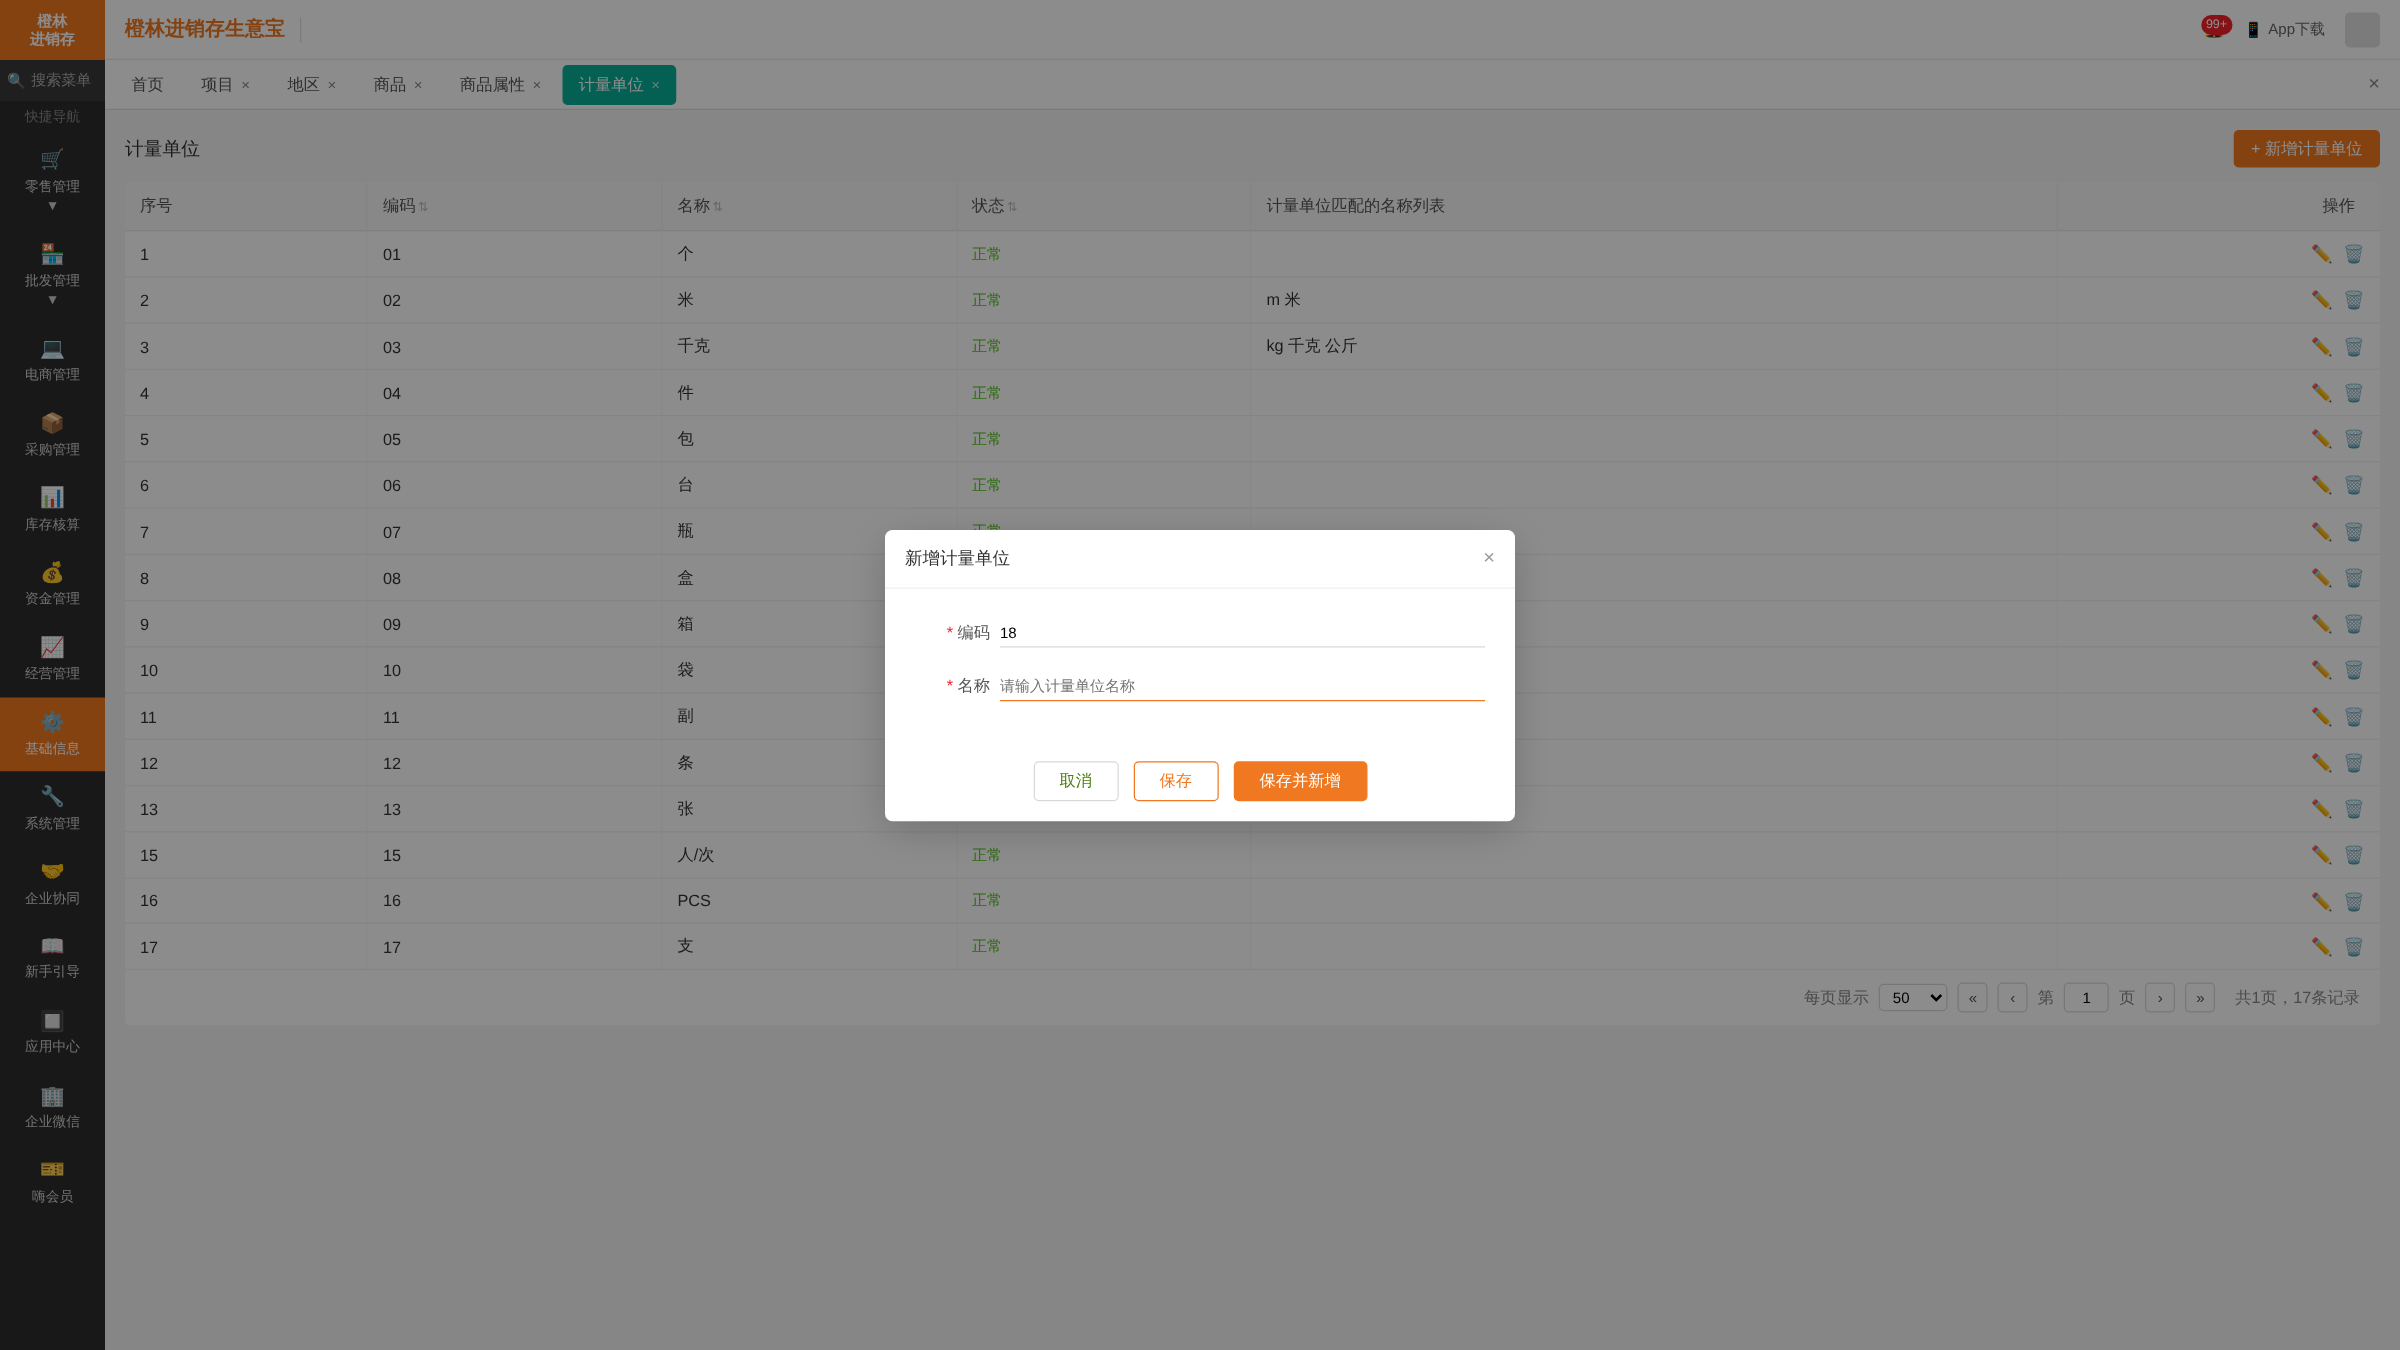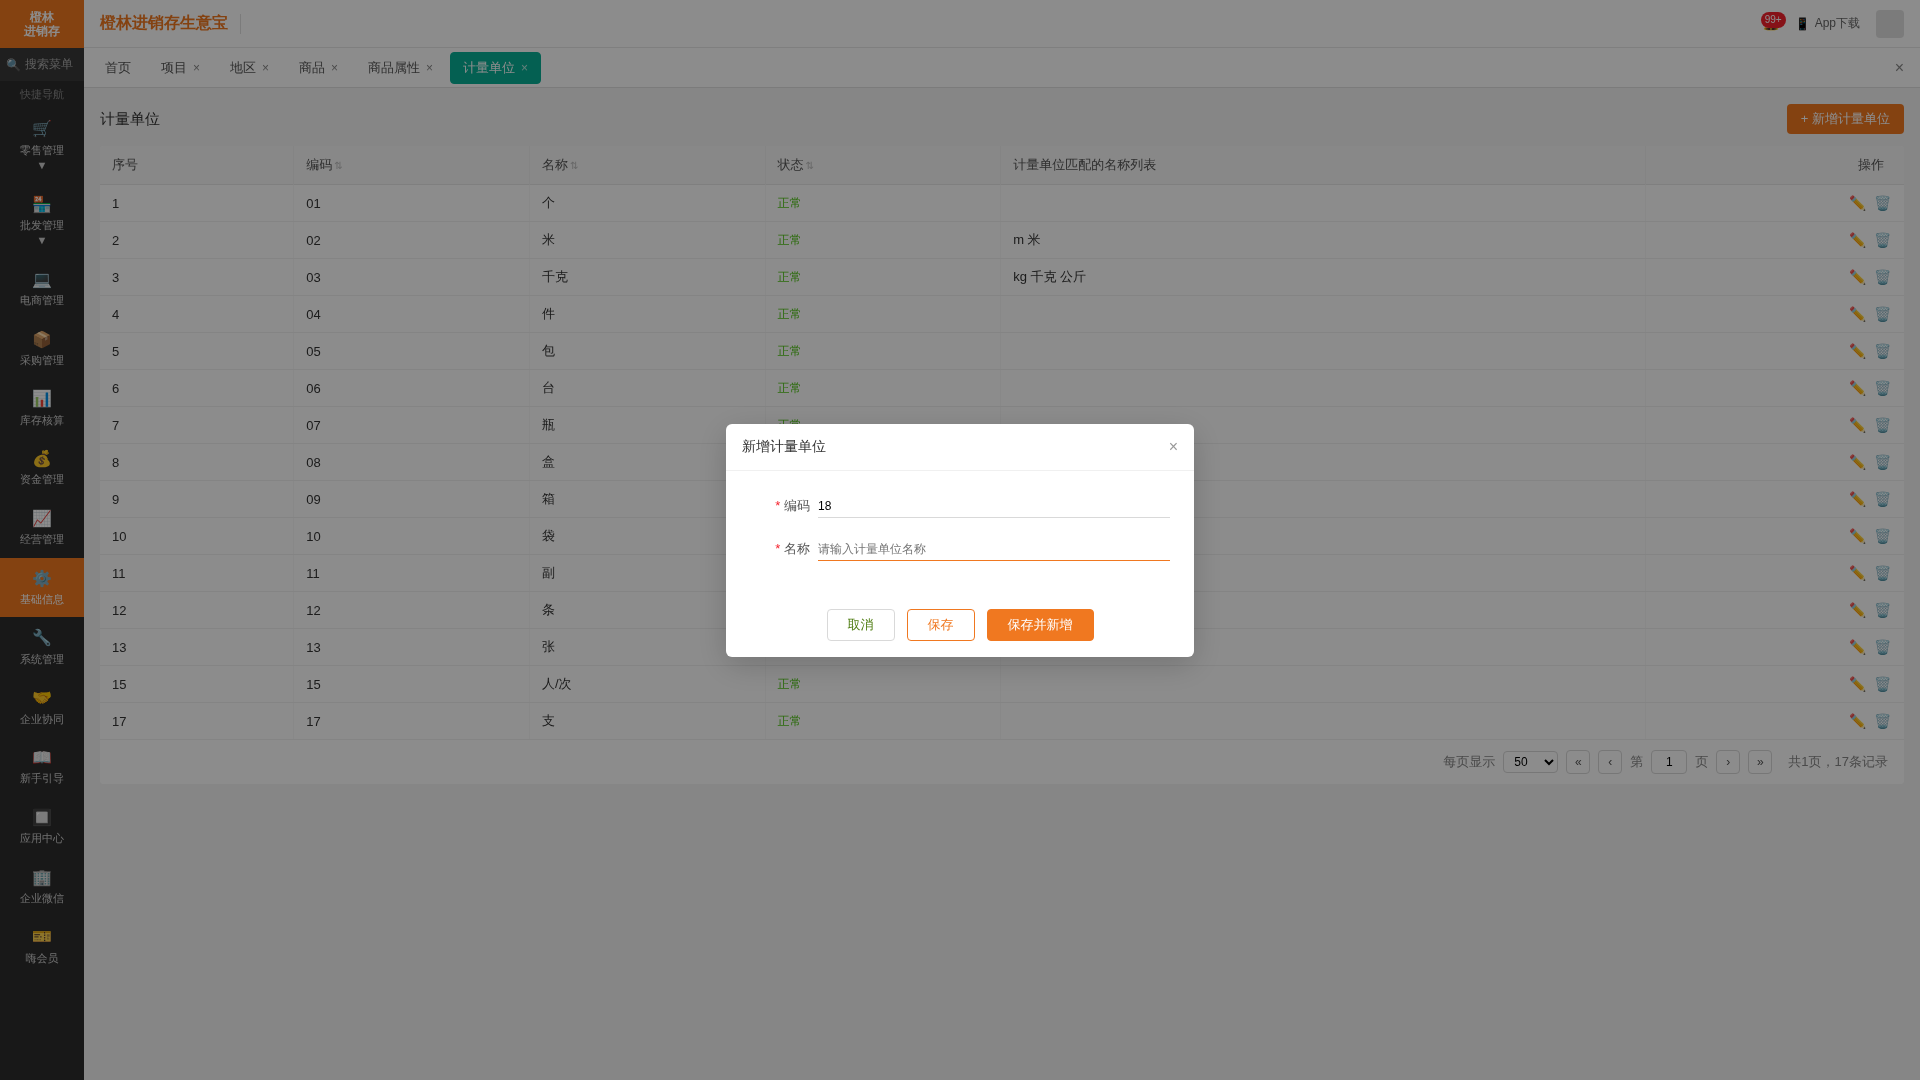--- a/index.html
+++ b/index.html
@@ -228,21 +228,21 @@
       z-index: 1000;
       display: flex;
       align-items: center;
       justify-content: center;
     }
 
     
     .modal {
       background: #fff;
       border-radius: 6px;
-      width: 468px;
+      width: 504px;
       box-shadow: 0 8px 32px rgba(0,0,0,0.18);
       overflow: hidden;
     }
     .modal-header {
       padding: 14px 16px;
       border-bottom: 1px solid #f0f0f0;
       display: flex;
       align-items: center;
       justify-content: space-between;
     }
@@ -629,20 +629,33 @@
     <td><span class="status-normal">正常</span></td>
     <td></td>
     <td style="text-align:right;padding-right:12px">
       <div class="action-icons" style="justify-content:flex-end">
         <span class="action-icon" title="编辑">✏️</span>
         <span class="action-icon" title="删除">🗑️</span>
       </div>
     </td>
   </tr>
             <tr>
+    <td>16</td>
+    <td>16</td>
+    <td>PCS</td>
+    <td><span class="status-normal">正常</span></td>
+    <td></td>
+    <td style="text-align:right;padding-right:12px">
+      <div class="action-icons" style="justify-content:flex-end">
+        <span class="action-icon" title="编辑">✏️</span>
+        <span class="action-icon" title="删除">🗑️</span>
+      </div>
+    </td>
+  </tr>
+            <tr>
     <td>17</td>
     <td>17</td>
     <td>支</td>
     <td><span class="status-normal">正常</span></td>
     <td></td>
     <td style="text-align:right;padding-right:12px">
       <div class="action-icons" style="justify-content:flex-end">
         <span class="action-icon" title="编辑">✏️</span>
         <span class="action-icon" title="删除">🗑️</span>
       </div>

